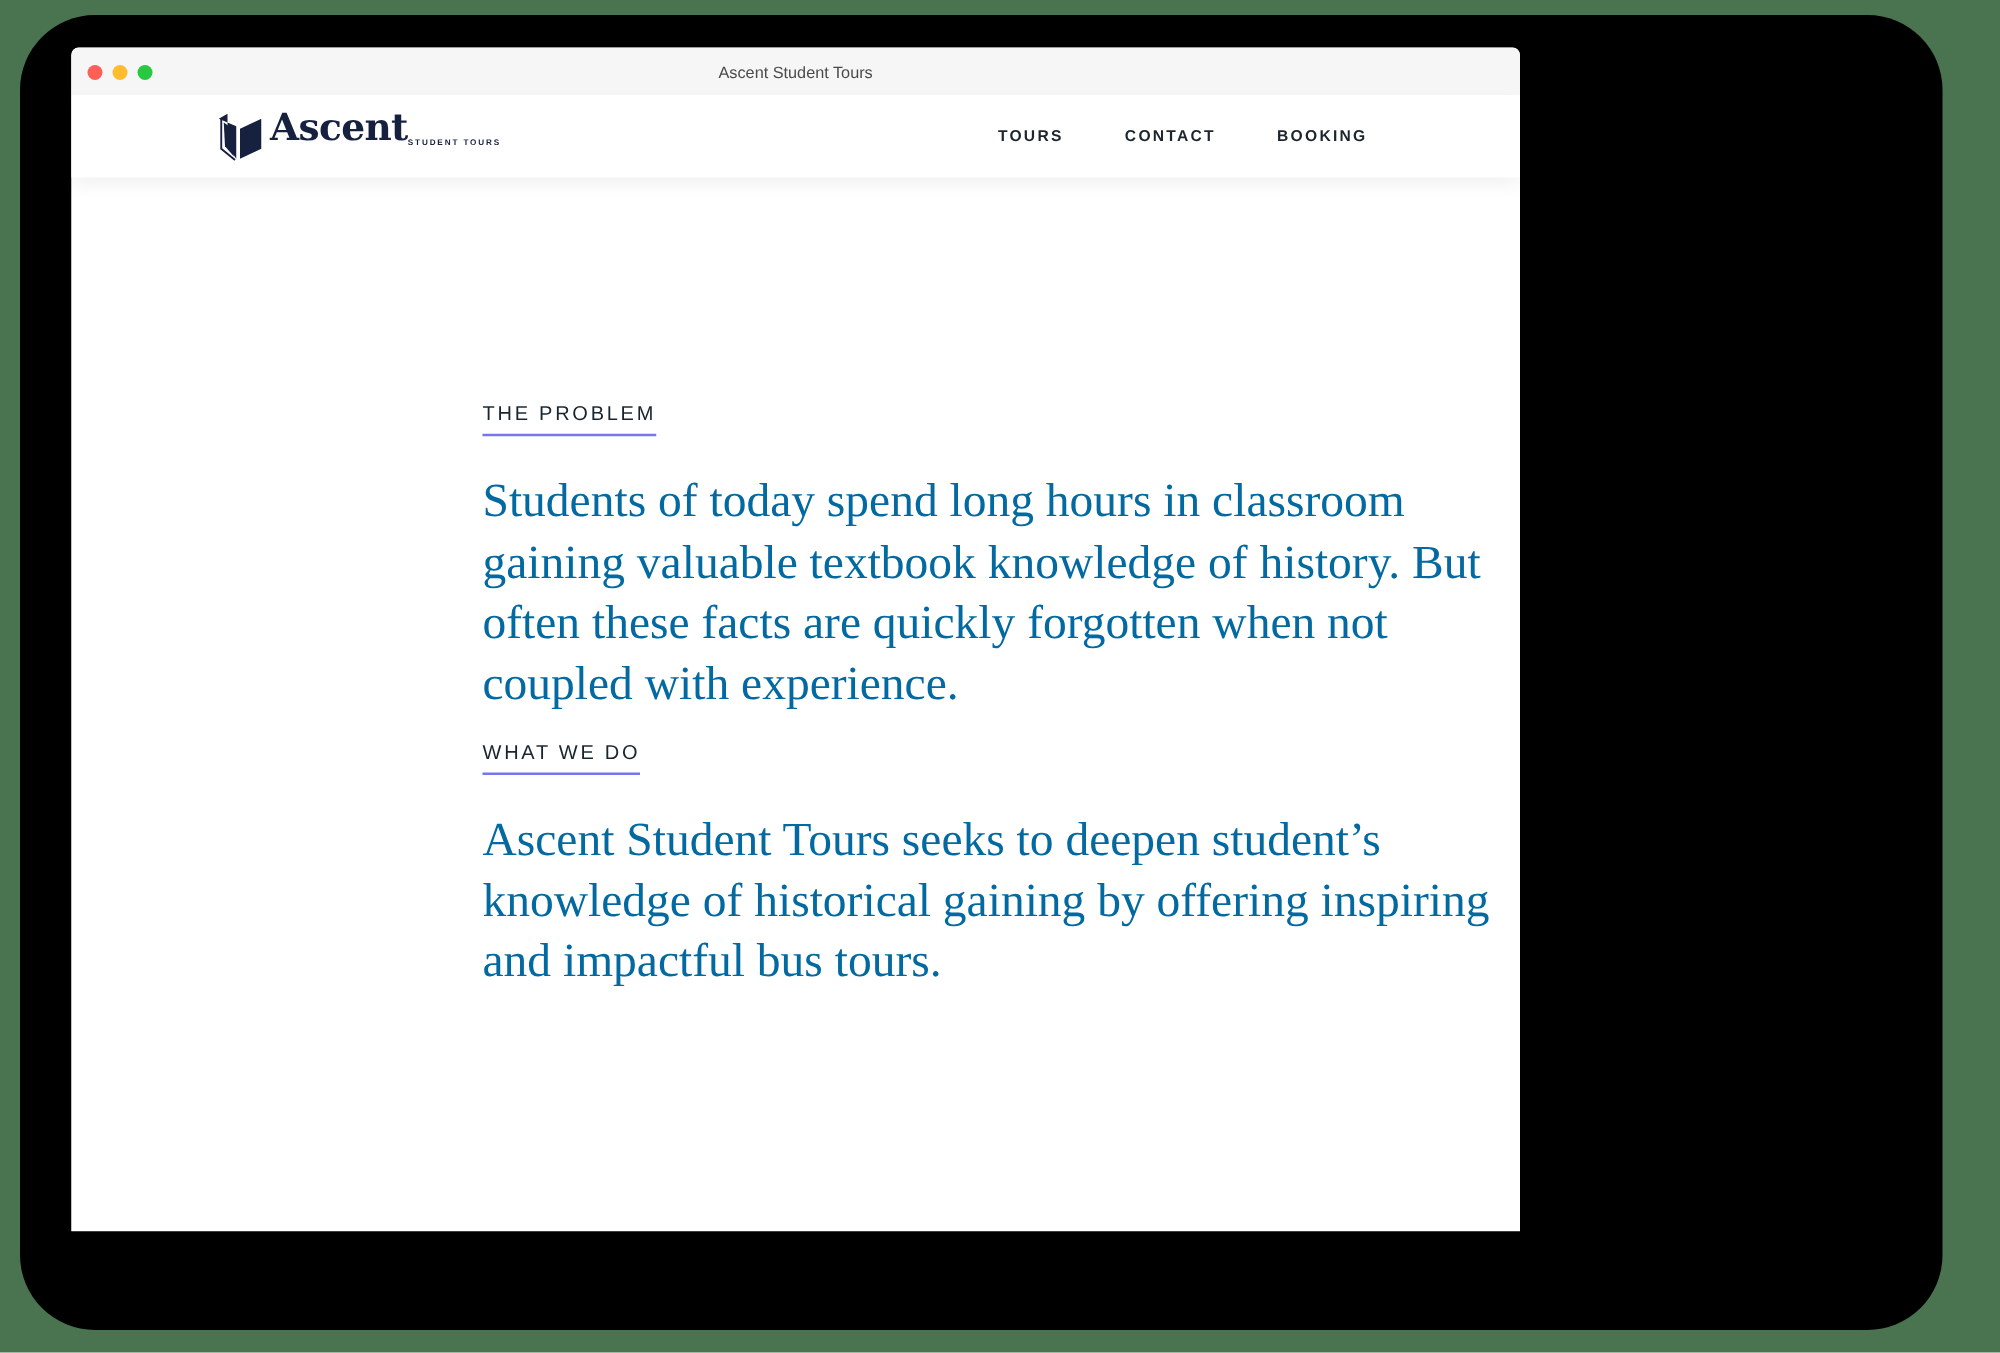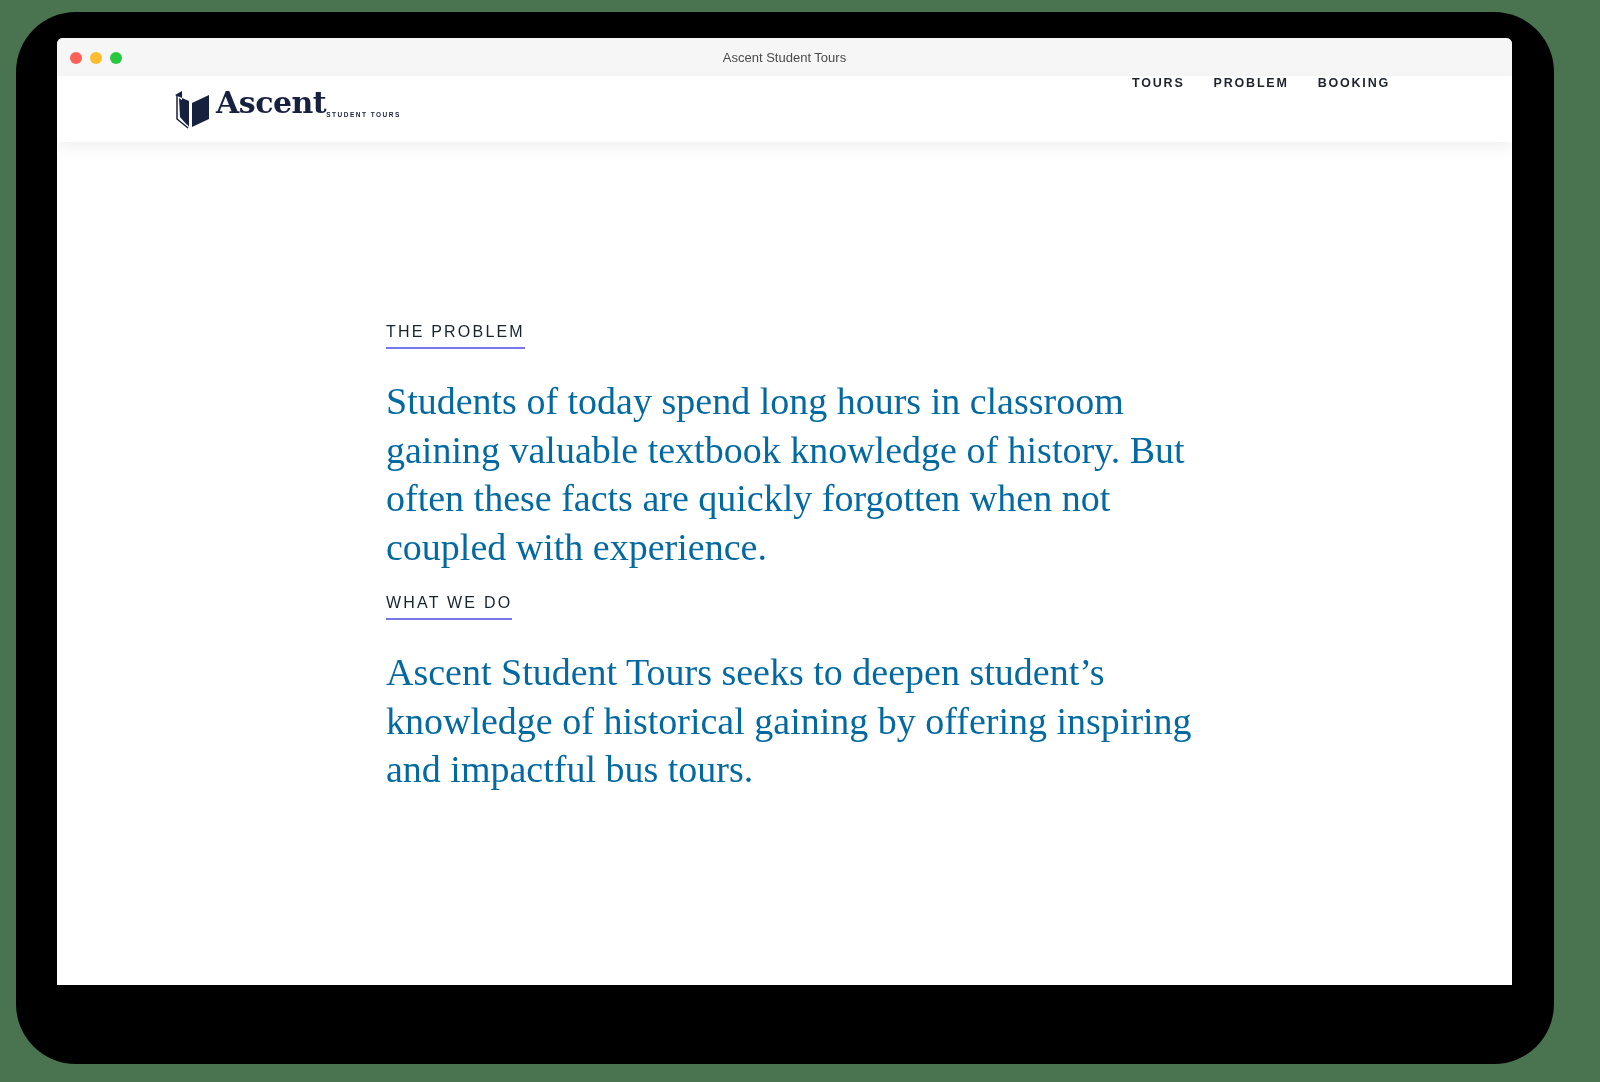--- a/index.html
+++ b/index.html
@@ -5,21 +5,21 @@
   html, body { margin:0; padding:0; }
   body {
     width:1600px; height:1082px; position:relative; overflow:hidden;
     background:#4a7350;
   }
   .shadow {
     position:absolute; left:16px; top:12px; width:1538px; height:1052px;
     background:#000; border-radius:60px;
   }
   .window {
-    position:absolute; left:57px; top:38px; width:1455px; height:947px;
+    position:absolute; left:57px; top:38px; width:1159px; height:947px;
     background:#fff; border-radius:6px 6px 0 0; overflow:hidden;
   }
   .titlebar {
     height:38px; background:#f6f6f6; position:relative;
     display:flex; align-items:center; justify-content:center;
   }
   .lights { position:absolute; left:13px; top:14px; display:flex; gap:8px; }
   .light { width:12px; height:12px; border-radius:50%; }
   .red { background:#fe5f57; }
   .yellow { background:#febc2e; }
@@ -36,21 +36,21 @@
   .logo-mark { width:36px; height:40px; margin-top:1px; }
   .logo-text { margin-left:6px; display:flex; flex-direction:row; align-items:flex-end; }
   .logo-word {
     font-family:"DejaVu Serif", serif; font-size:30px; color:#16213f;
     line-height:30px; letter-spacing:-0.5px; font-weight:bold;
   }
   .logo-sub {
     font-family:"Liberation Sans", sans-serif; font-size:6.5px; color:#16213f;
     letter-spacing:1.5px; font-weight:bold; margin-top:0px;
   }
-  .nav { position:absolute; right:122px; top:0; height:66px; display:flex; align-items:flex-start; gap:29px; }
+  .nav { position:absolute; right:122px; top:0; height:66px; display:flex; align-items:center; gap:49px; }
   .nav a {
     font-family:"Liberation Sans", sans-serif; font-size:12.5px; font-weight:bold;
     letter-spacing:1.8px; color:#1d242e; text-decoration:none;
   }
   .content { position:absolute; left:329px; top:262px; width:820px; }
   .section { margin-bottom:0;margin-top:23px; }
   .kicker {
     display:inline-block; font-family:"Liberation Sans", sans-serif; font-size:16px;
     letter-spacing:2.2px; color:#17252f; padding-bottom:6px;
     border-bottom:2px solid #7677e8;
@@ -84,21 +84,21 @@
         <path d="M18 14 L35 6 L35 30 L18 38 Z" fill="#16213f"></path>
         <path d="M3 6 L3 30 L14 39" stroke="#16213f" stroke-width="1.5" fill="none"></path>
       </svg>
       <span class="logo-text">
         <span class="logo-word">Ascent</span>
         <span class="logo-sub">STUDENT TOURS</span>
       </span>
     </a>
     <nav class="nav">
       <a>TOURS</a>
-      <a>PROBLEM</a>
+      <a>CONTACT</a>
       <a>BOOKING</a>
     </nav>
   </div>
 
   <main class="content">
     <section class="section">
       <div class="kicker">THE PROBLEM</div>
       <p class="lead">Students of today spend long hours in classroom gaining valuable textbook knowledge of history. But often these facts are quickly forgotten when not coupled with experience.</p>
     </section>
     <section class="section s2">

